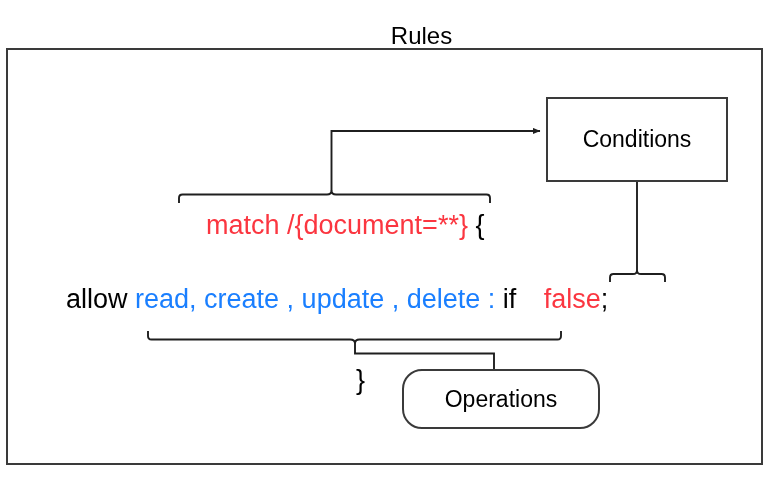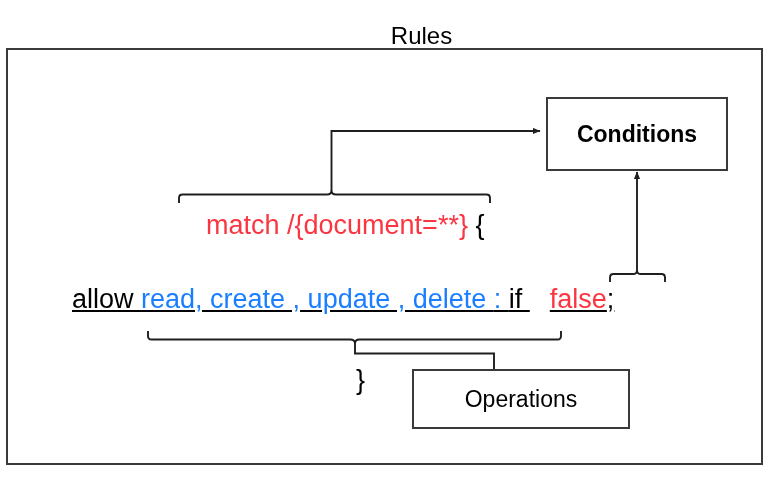--- a/index.html
+++ b/index.html
@@ -51,45 +51,44 @@
     align-items: center;
     justify-content: center;
     color: #000000;
     font-size: 23px;
     white-space: nowrap;
   }
   #conditions-box {
     left: 546px;
     top: 97px;
     width: 182px;
-    height: 74px;
-    font-weight: bold;
+    height: 85px;
   }
   #operations-box {
-    left: 412px;
+    left: 402px;
     top: 369px;
-    width: 218px;
+    width: 198px;
     height: 60px;
+    border-radius: 20px;
   }
   
   .code-line {
     position: absolute;
     font-size: 27px;
     white-space: nowrap;
     line-height: 32px;
     color: #000000;
   }
   #match-line {
     left: 186px;
     top: 209px;
   }
   #allow-line {
-    left: 72px;
+    left: 66px;
     top: 283px;
-    text-decoration: underline;
   }
   #closing-brace {
     position: absolute;
     left: 356px;
     top: 364px;
     font-size: 27px;
     color: #000000;
     line-height: 32px;
   }
   .tok-red   { color: #fb3640; margin-left: 20px; }

